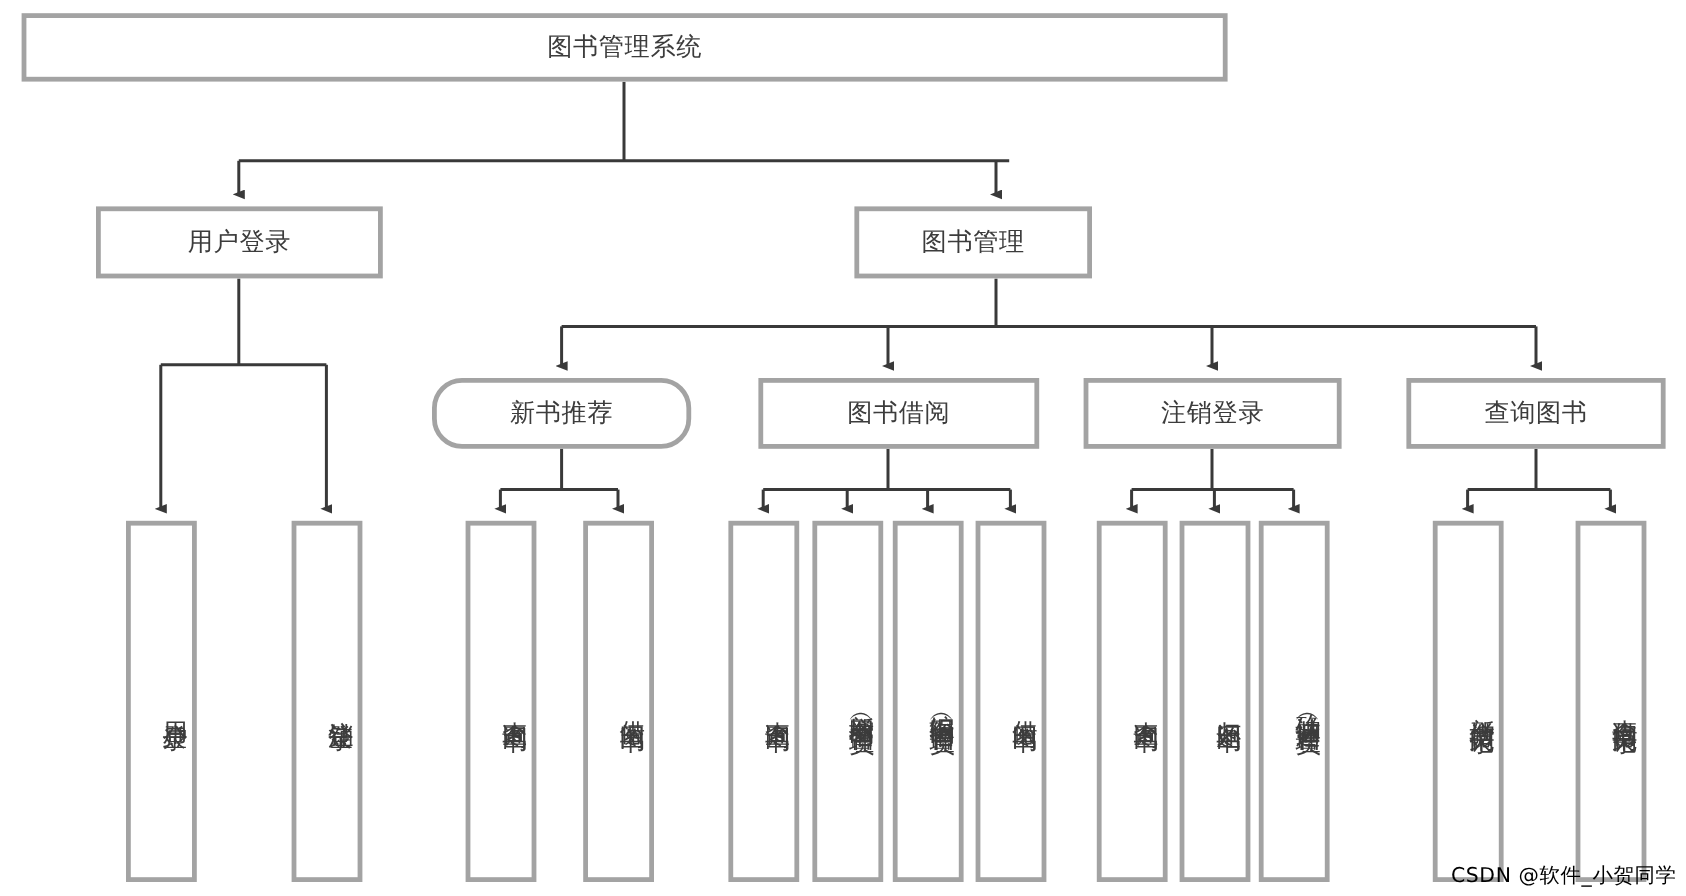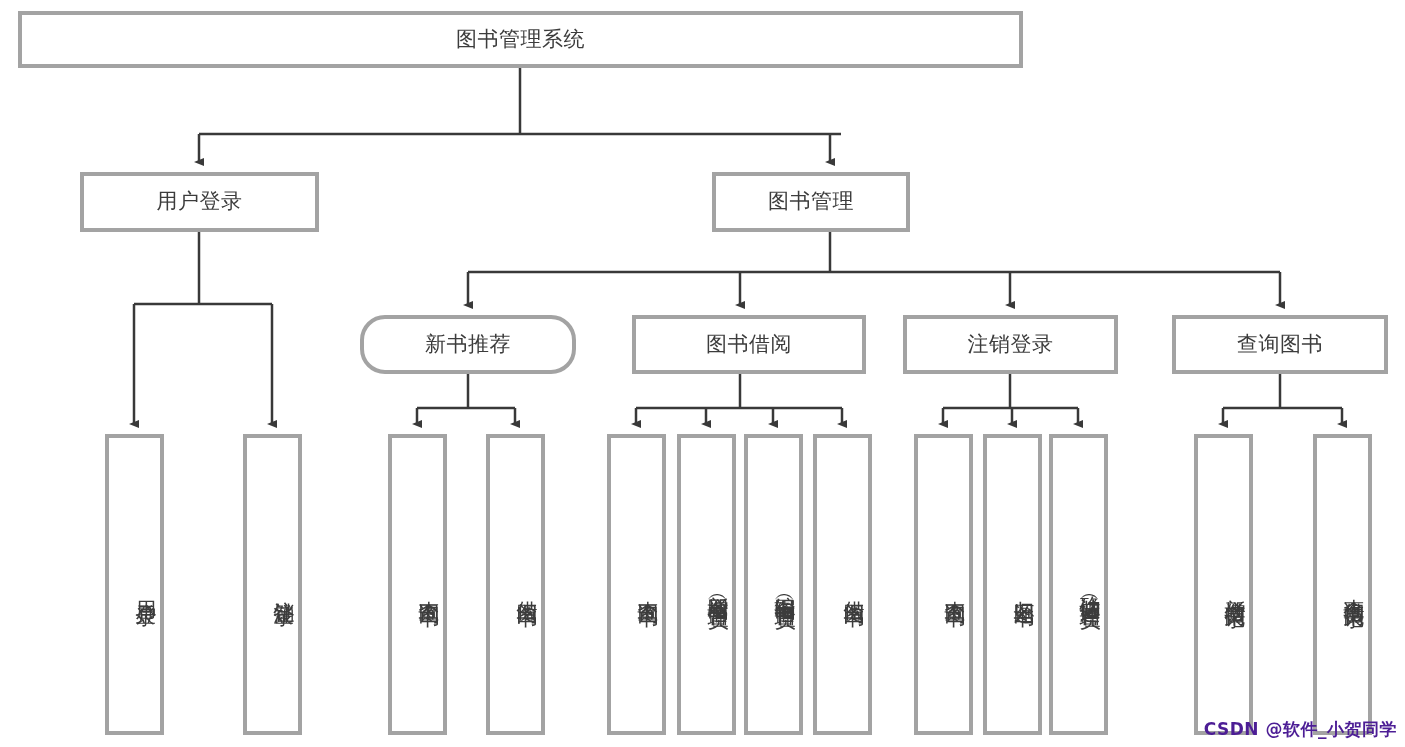--- a/index.html
+++ b/index.html
@@ -55,24 +55,23 @@
     writing-mode: vertical-rl;
     text-orientation: upright;
     letter-spacing: 2px;
     display: block;
   }
   .watermark {
     position: absolute;
     right: 8px;
     bottom: 6px;
     font-size: 17px;
-    color: #4c1d95;
+    color: #000000;
     white-space: nowrap;
     letter-spacing: 0.5px;
-    font-weight: bold;
   }
 </style>
 </head>
 <body>
 
 <div id="canvas">
 
   <svg class="connectors" viewBox="0 0 1405 747" xmlns="http://www.w3.org/2000/svg">
     <defs>
       <marker id="arrow" markerWidth="10" markerHeight="10" refX="4" refY="5" orient="auto" markerUnits="userSpaceOnUse">

